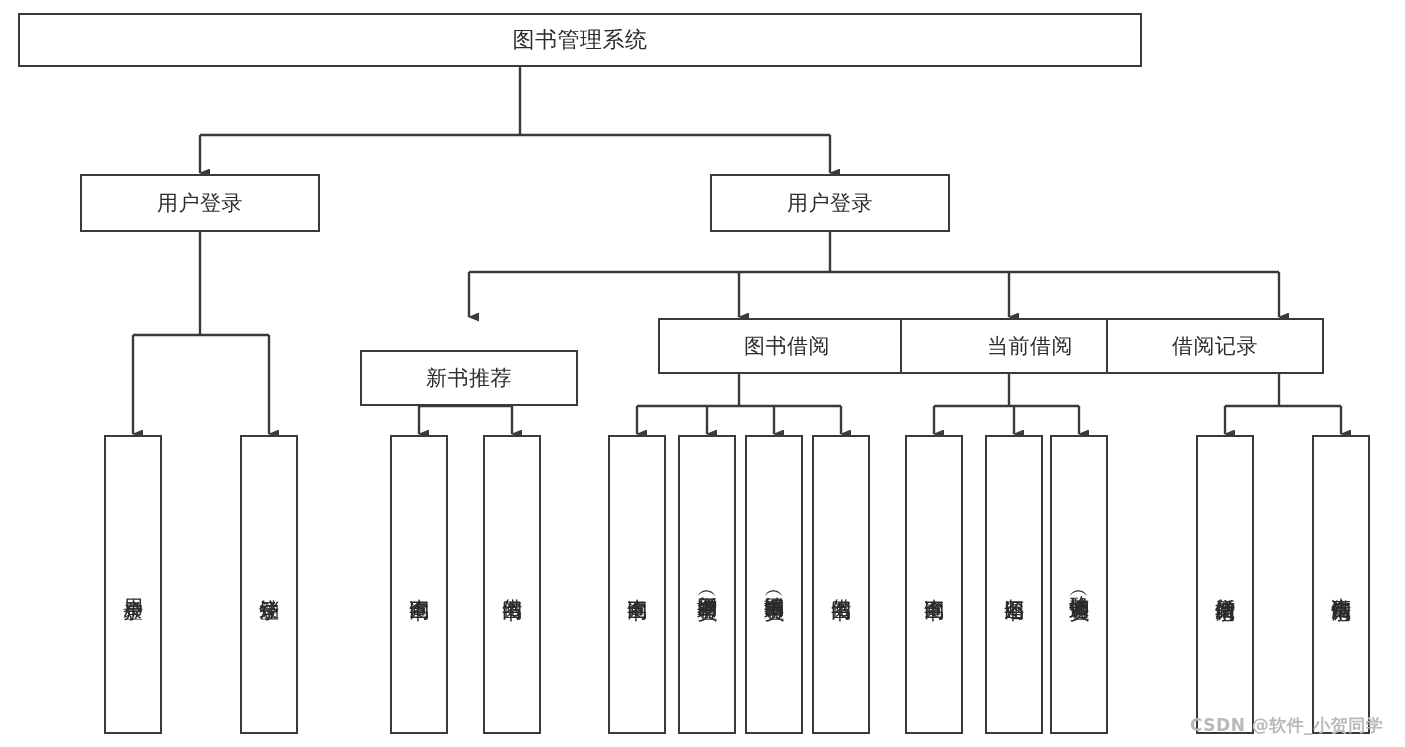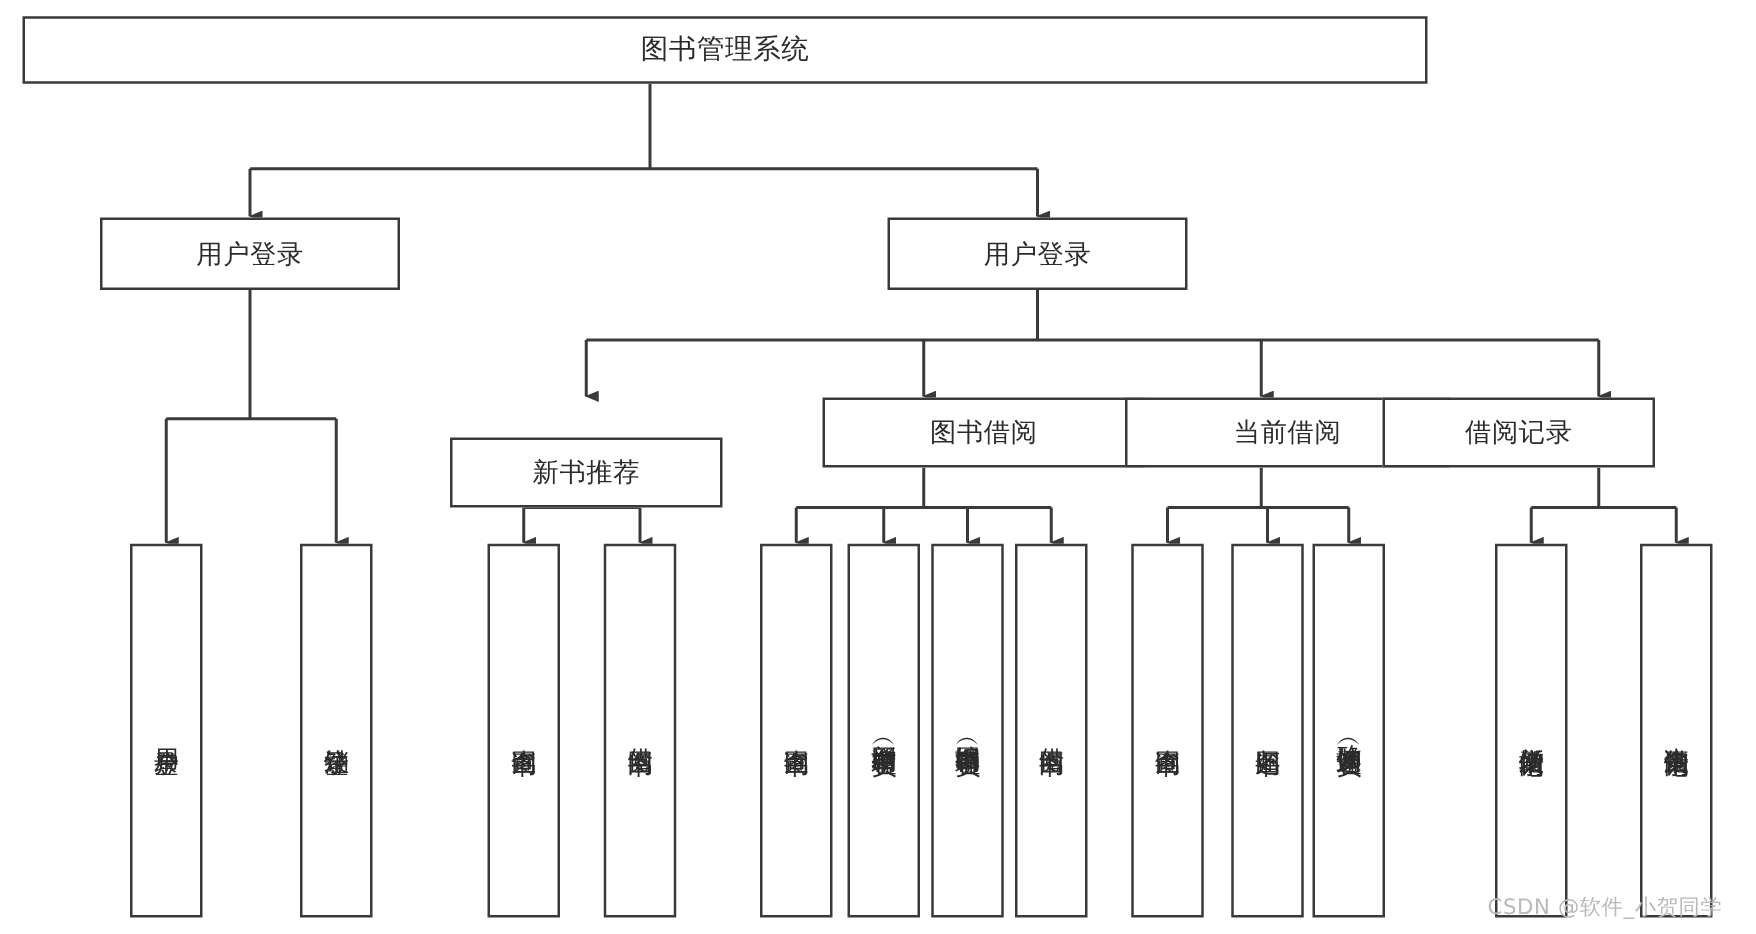--- a/index.html
+++ b/index.html
@@ -166,14 +166,14 @@
       <div class="node vertical" style="left: 1050px; top: 435px; width: 58px; height: 299px;">
         <span class="node-label">确认归还（管理员）</span>
       </div>
       <div class="node vertical" style="left: 1196px; top: 435px; width: 58px; height: 299px;">
         <span class="node-label">新增借阅记录</span>
       </div>
       <div class="node vertical" style="left: 1312px; top: 435px; width: 58px; height: 299px;">
         <span class="node-label">查询借阅记录</span>
       </div>
     </div>
-  <div id="watermark" style="left: 1190px; top: 714px;">CSDN @软件_小贺同学</div>
+  <div id="watermark" style="left: 1190px; top: 714px; font-weight: bold;">CSDN @软件_小贺同学</div>
 </div>
 
 </body></html>

